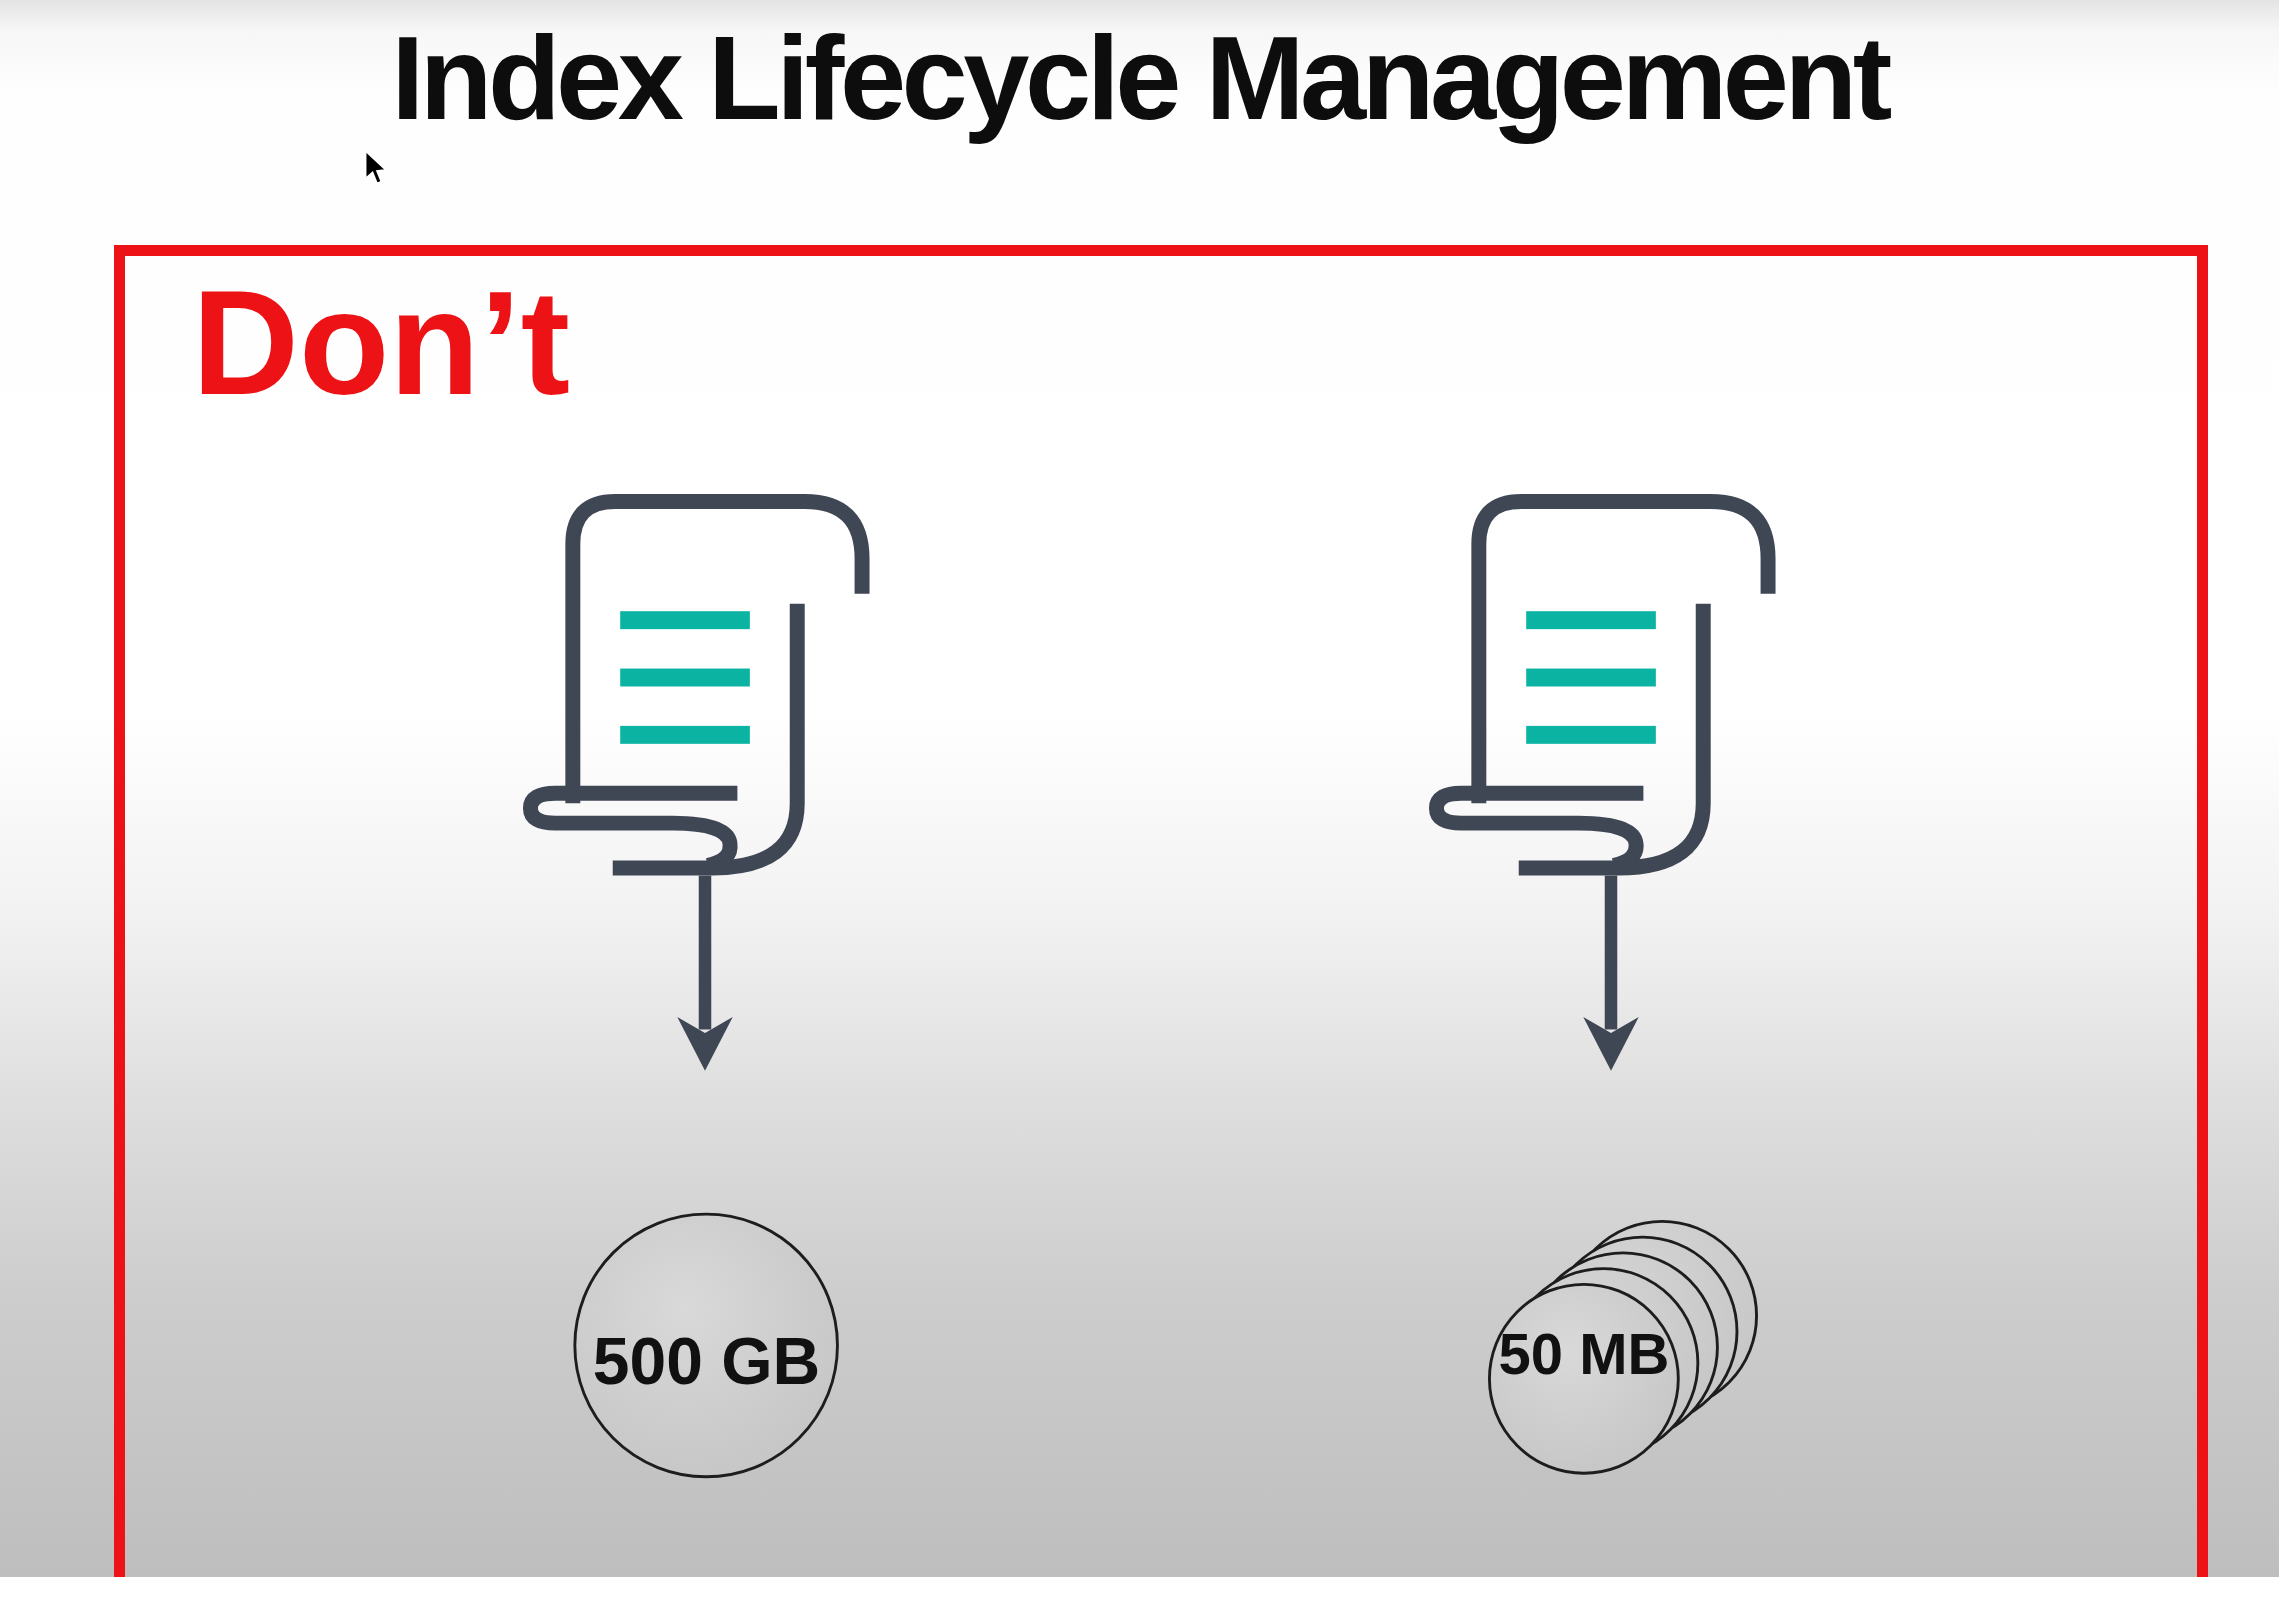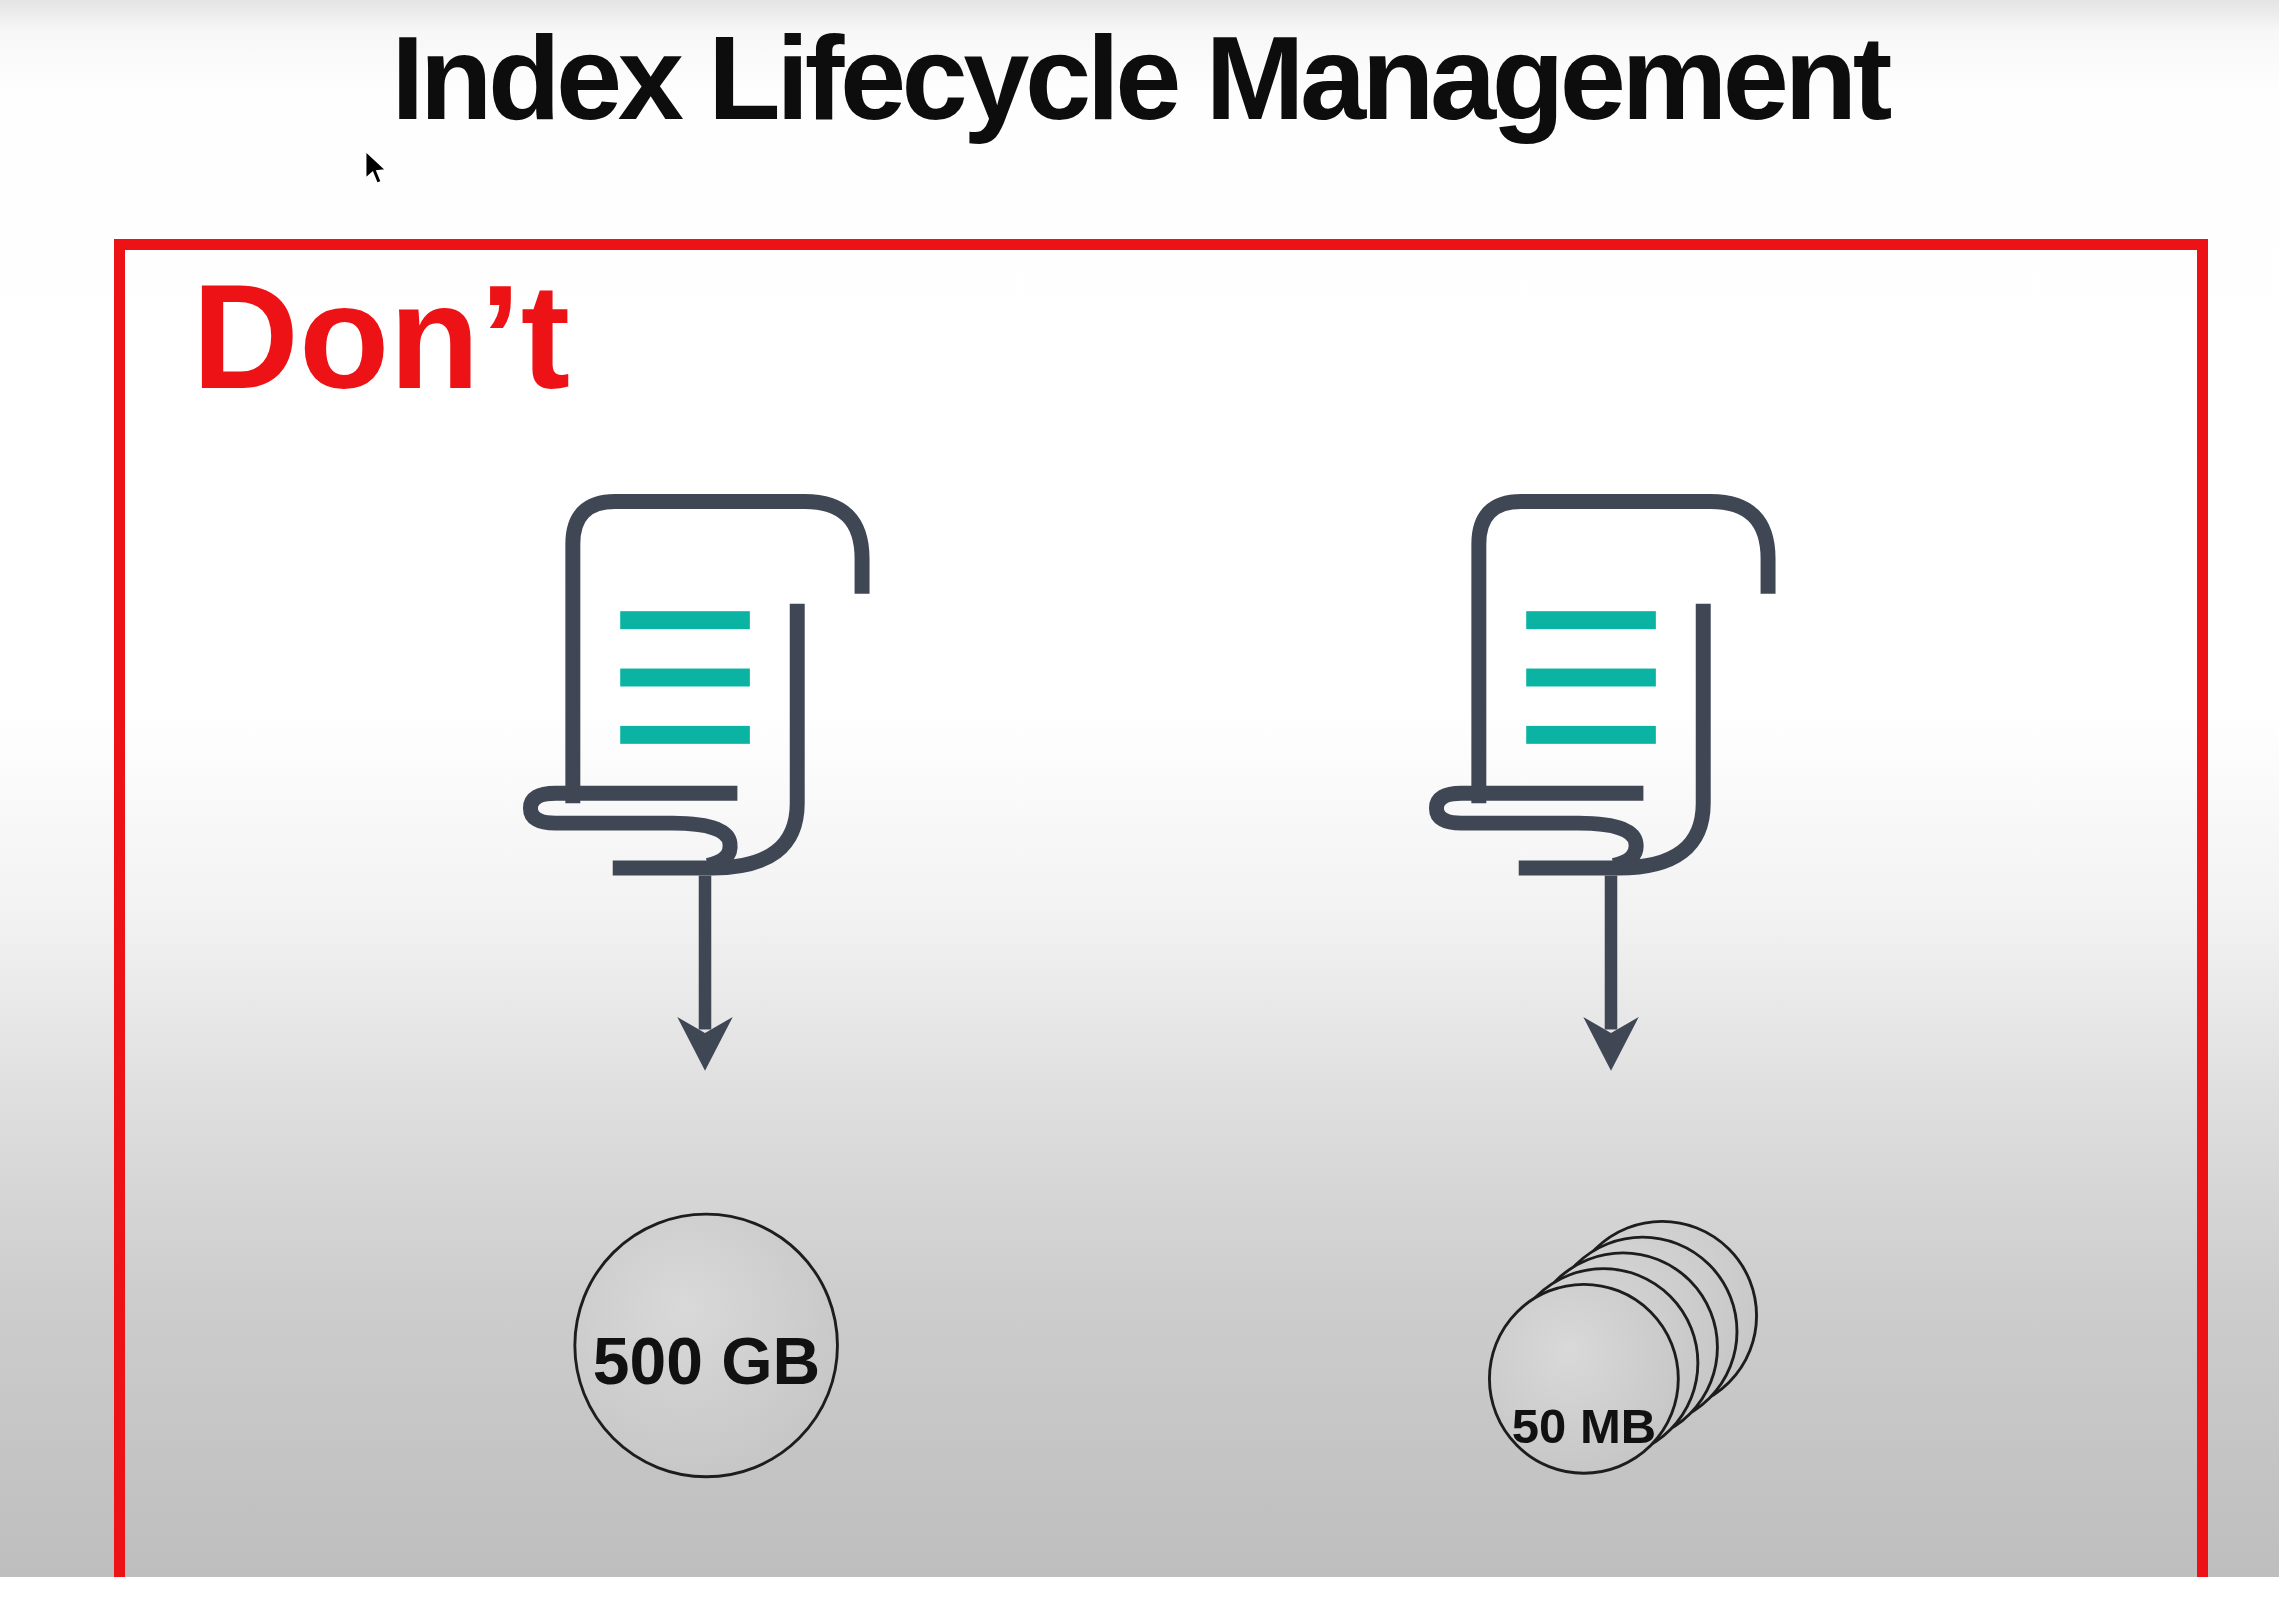--- a/index.html
+++ b/index.html
@@ -12,21 +12,21 @@
       #E4E4E4 0%, #F7F7F7 2%, #FEFEFE 6%, #FFFFFF 45%,
       #F2F2F2 58%, #DEDEDE 70%, #CDCDCD 82%, #C3C3C3 94%, #BEBEBE 100%);
   }
   .title{
     position:absolute;left:0;right:0;top:9px;
     text-align:center;
     font-size:119px;font-weight:bold;letter-spacing:-4.5px;
     color:var(--text_dark);
   }
   .dont-box{
-    position:absolute;left:114px;top:239px;
+    position:absolute;left:114px;top:245px;
     width:2094px;height:1361px;
     border:11.7px solid var(--accent_red);
     box-sizing:border-box;
   }
   .dont-label{
     position:absolute;left:67px;top:1.8px;
     font-size:148px;font-weight:bold;line-height:1.15;
     color:var(--accent_red);
   }
   .scroll-icon{position:absolute;top:480px;width:369px;height:407px;}
@@ -53,21 +53,21 @@
     font-size:67px;font-weight:bold;color:var(--text_dark);
   }
   .disk-stack{position:absolute;top:1096px;width:420px;height:463px;}
   .stack-1{left:493px;}
   .stack-2{left:1404px;}
   .storage-label{
     position:absolute;text-align:center;
     font-weight:bold;color:#111111;
   }
   .storage-1{left:504px;top:1323px;width:405px;font-size:66px;}
-  .storage-2{left:1449px;top:1398px;width:270px;font-size:49px;}
+  .storage-2{left:1449px;top:1320px;width:270px;font-size:58px;}
   .cursor{position:absolute;left:364px;top:149px;width:30px;height:41px;}
 </style>
 </head>
 <body>
 
 <div id="page">
 
   <div class="title">Index Lifecycle Management</div>
 
   <svg class="cursor" viewBox="0 0 22 30">

